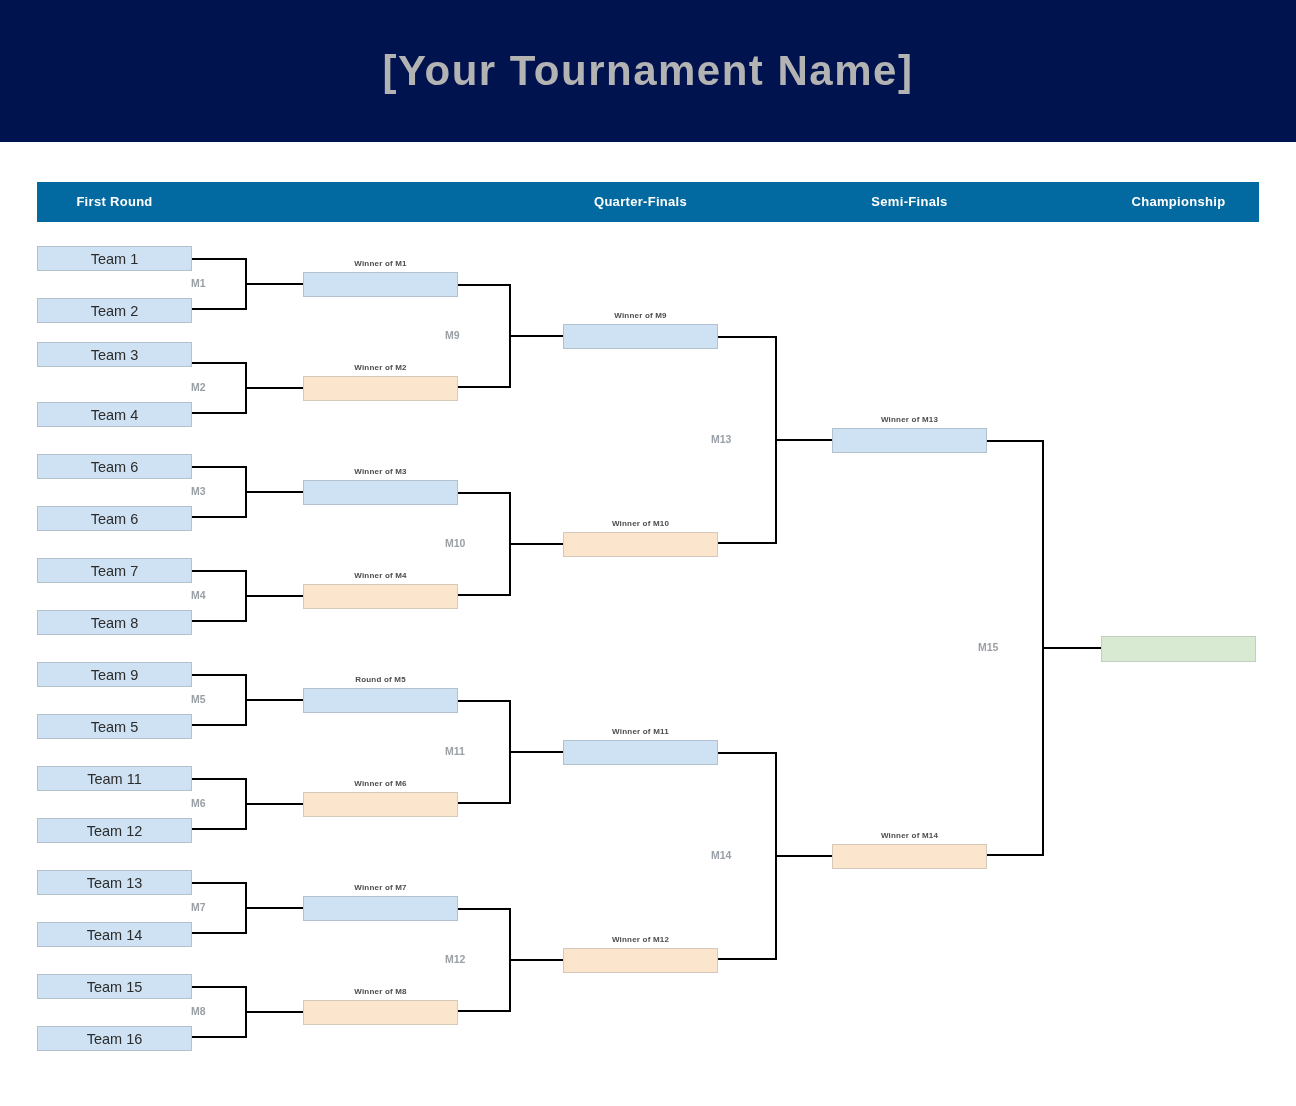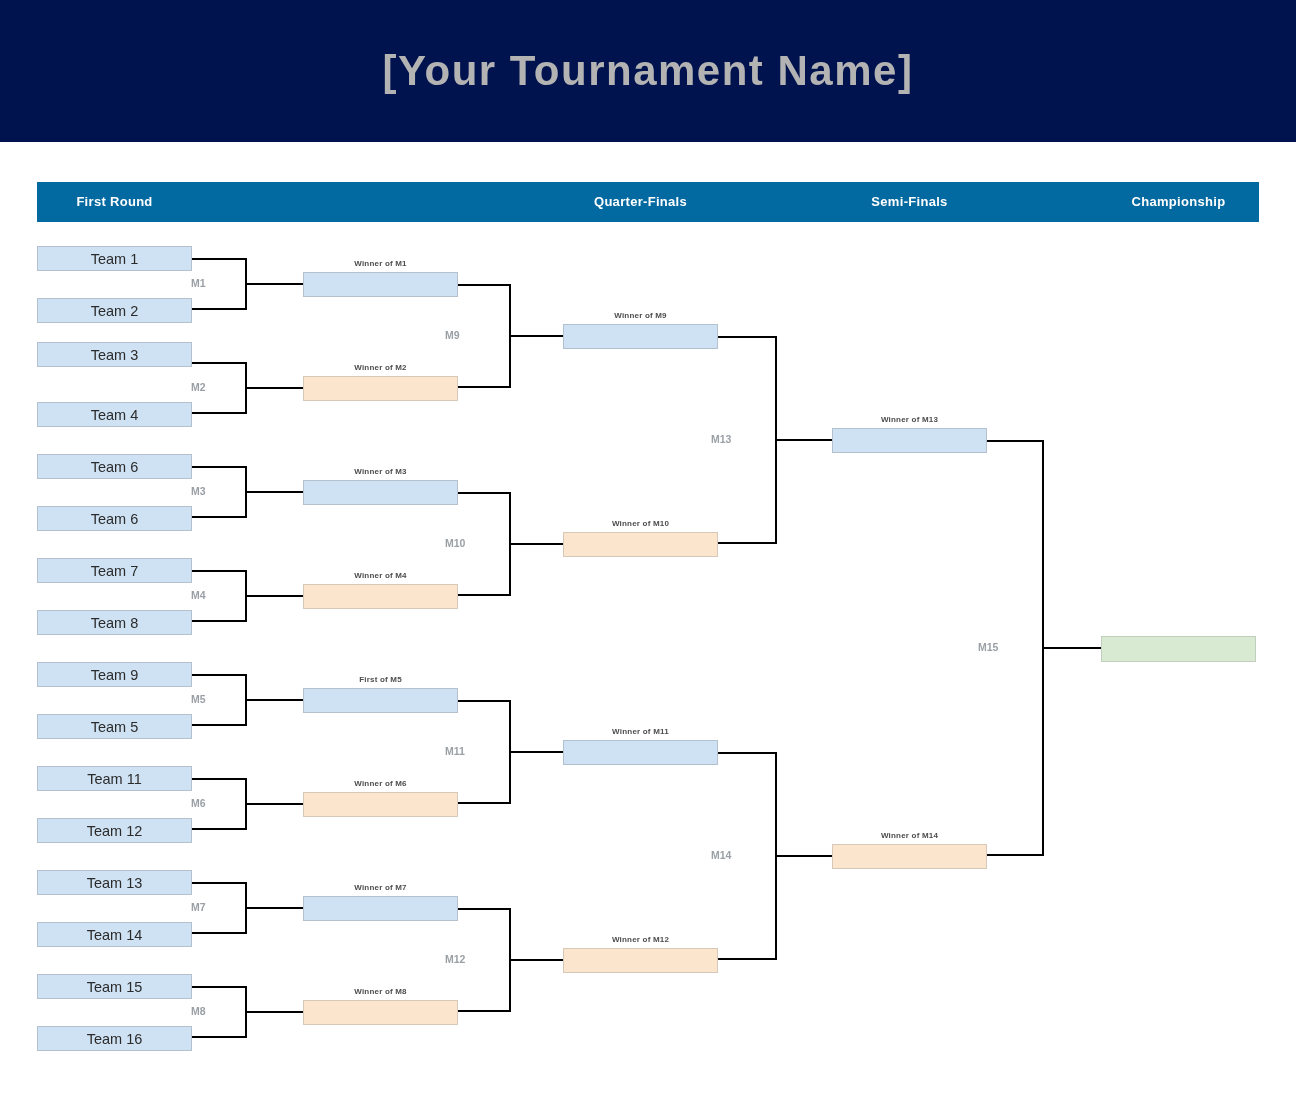--- a/index.html
+++ b/index.html
@@ -103,21 +103,21 @@
   <div class="mlabel" style="left:191px;top:589px;width:50px">M4</div>
   <div class="mlabel" style="left:191px;top:693px;width:50px">M5</div>
   <div class="mlabel" style="left:191px;top:797px;width:50px">M6</div>
   <div class="mlabel" style="left:191px;top:901px;width:50px">M7</div>
   <div class="mlabel" style="left:191px;top:1005px;width:50px">M8</div>
 
   <div class="winlabel" style="left:303px;top:259px">Winner of M1</div>
   <div class="winlabel" style="left:303px;top:363px">Winner of M2</div>
   <div class="winlabel" style="left:303px;top:467px">Winner of M3</div>
   <div class="winlabel" style="left:303px;top:571px">Winner of M4</div>
-  <div class="winlabel" style="left:303px;top:675px">First of M5</div>
+  <div class="winlabel" style="left:303px;top:675px">Round of M5</div>
   <div class="winlabel" style="left:303px;top:779px">Winner of M6</div>
   <div class="winlabel" style="left:303px;top:883px">Winner of M7</div>
   <div class="winlabel" style="left:303px;top:987px">Winner of M8</div>
   <div class="box fill-blue" style="left:303px;top:272px"></div>
   <div class="box fill-peach" style="left:303px;top:376px"></div>
   <div class="box fill-blue" style="left:303px;top:480px"></div>
   <div class="box fill-peach" style="left:303px;top:584px"></div>
   <div class="box fill-blue" style="left:303px;top:688px"></div>
   <div class="box fill-peach" style="left:303px;top:792px"></div>
   <div class="box fill-blue" style="left:303px;top:896px"></div>

